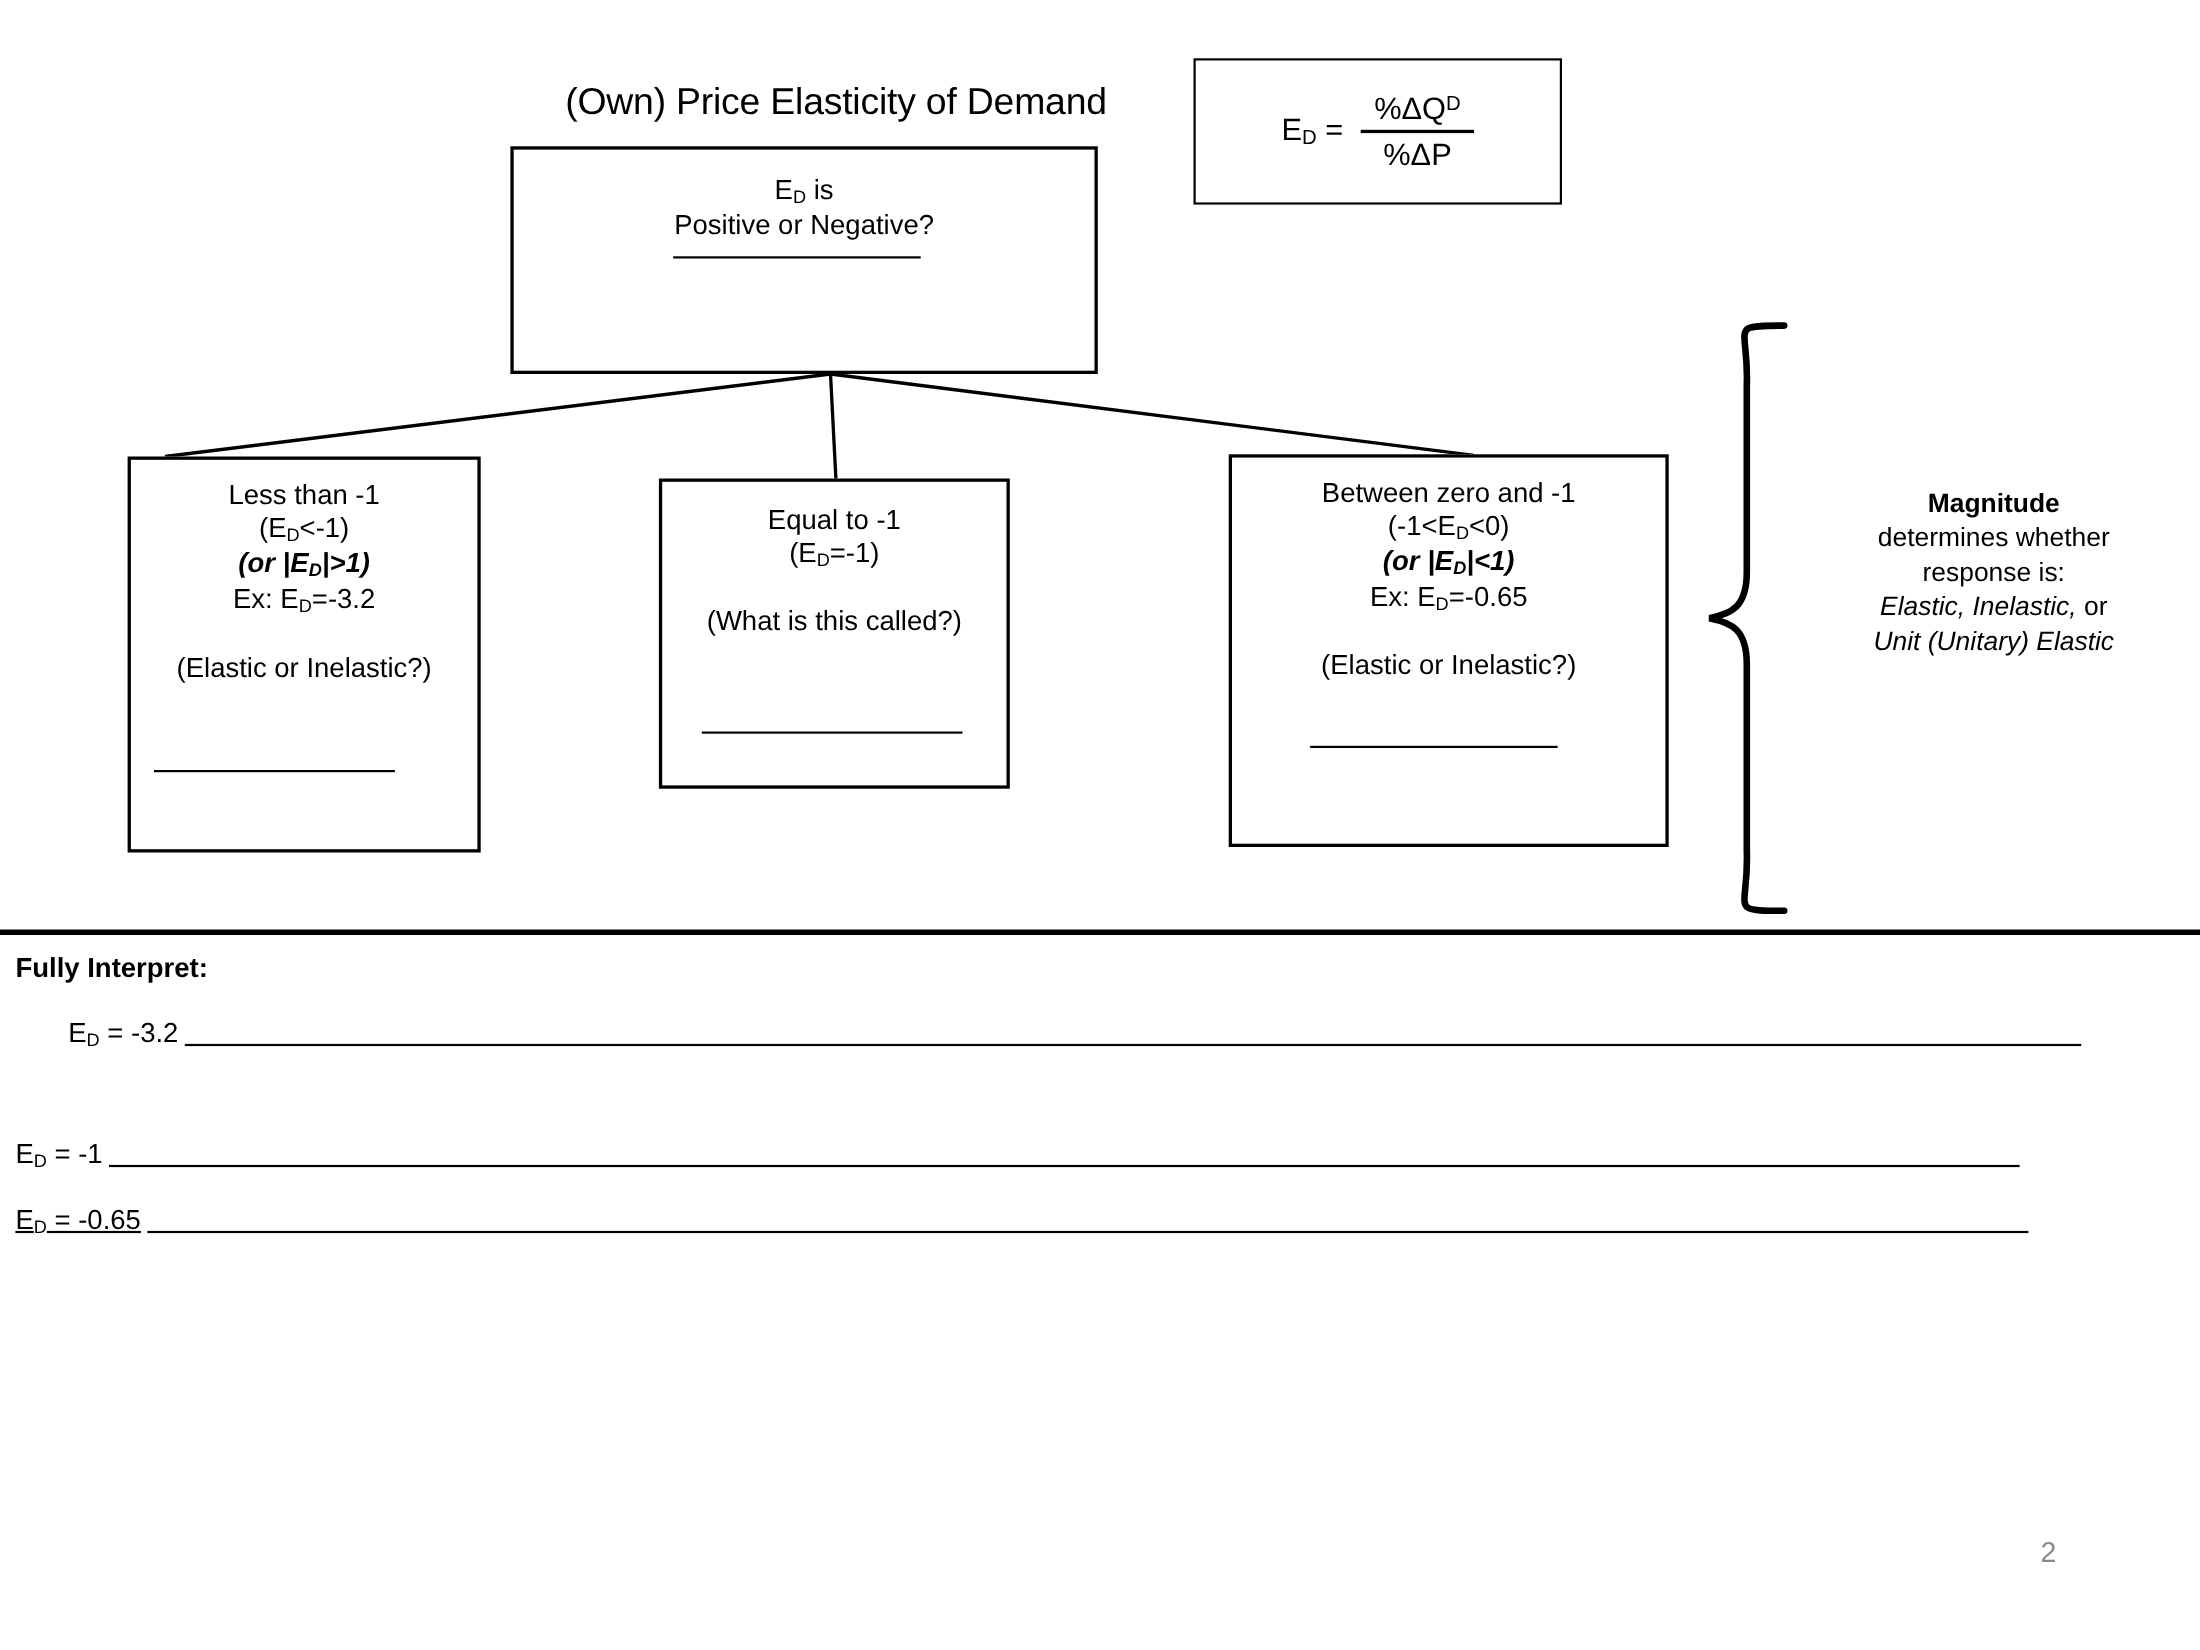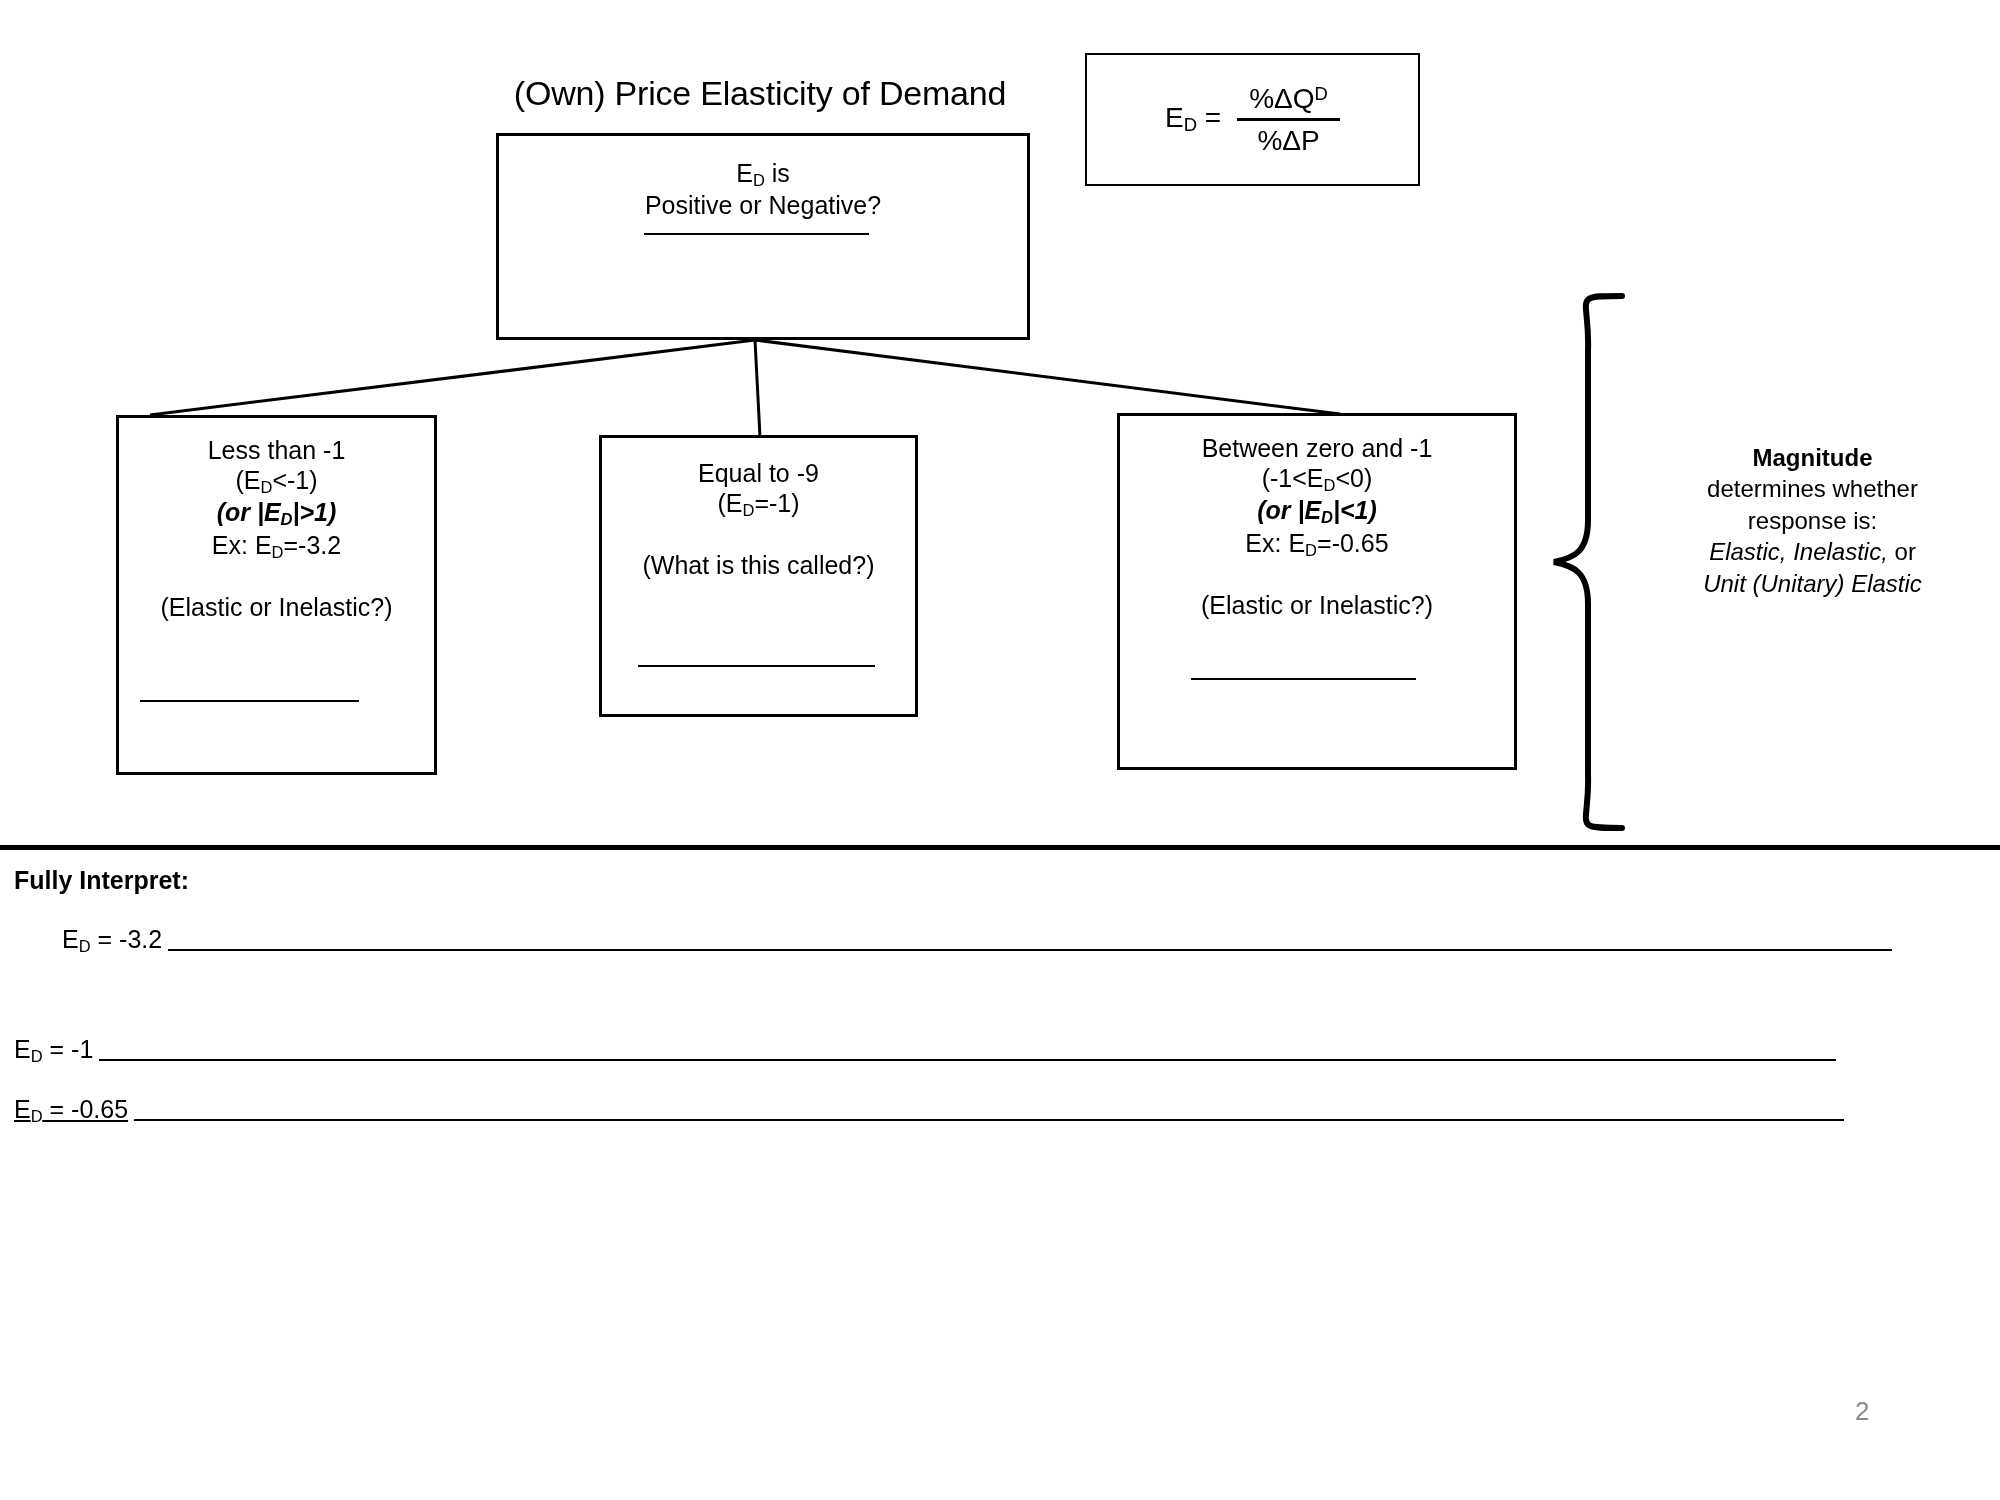--- a/index.html
+++ b/index.html
@@ -63,21 +63,21 @@
   }
   sub { font-size: 0.66em; vertical-align: -0.22em; }
   sup { font-size: 0.66em; vertical-align: 0.42em; }
 
   
   .node-box {
     border: 3px solid #000;
     box-sizing: border-box;
     background: #fff;
   }
-  #root-box  { left: 496px;  top: 133px; width: 534px; height: 207px; }
+  #root-box  { left: 464px;  top: 133px; width: 534px; height: 207px; }
   #box-left  { left: 116px;  top: 415px; width: 321px; height: 360px; }
   #box-mid   { left: 599px;  top: 435px; width: 319px; height: 282px; }
   #box-right { left: 1117px; top: 413px; width: 400px; height: 357px; padding-left: 20px; }
 
   .node-text {
     position: absolute;
     left: 0; right: 0;
     text-align: center;
     font-size: 25px;
     line-height: 1.20;
@@ -195,21 +195,21 @@
     <span class="it"><span>(or |E</span><sub>D</sub><span>|&gt;1)</span></span><br>
     <span><span>Ex: E</span><sub>D</sub><span>=-3.2</span></span><br>
     <br>
     <span>(Elastic or Inelastic?)</span>
   </div>
   <div class="blank-rule" id="left-blank"></div>
 </div>
 
 <div class="abs node-box" id="box-mid">
   <div class="node-text" id="mid-text">
-    <span>Equal to -9</span><br>
+    <span>Equal to -1</span><br>
     <span>(E</span><sub>D</sub><span>=-1)</span><br>
     <br>
     <span>(What is this called?)</span>
   </div>
   <div class="blank-rule" id="mid-blank"></div>
 </div>
 
 <div class="abs node-box" id="box-right">
   <div class="node-text" id="right-text">
     <span>Between zero and -1</span><br>

